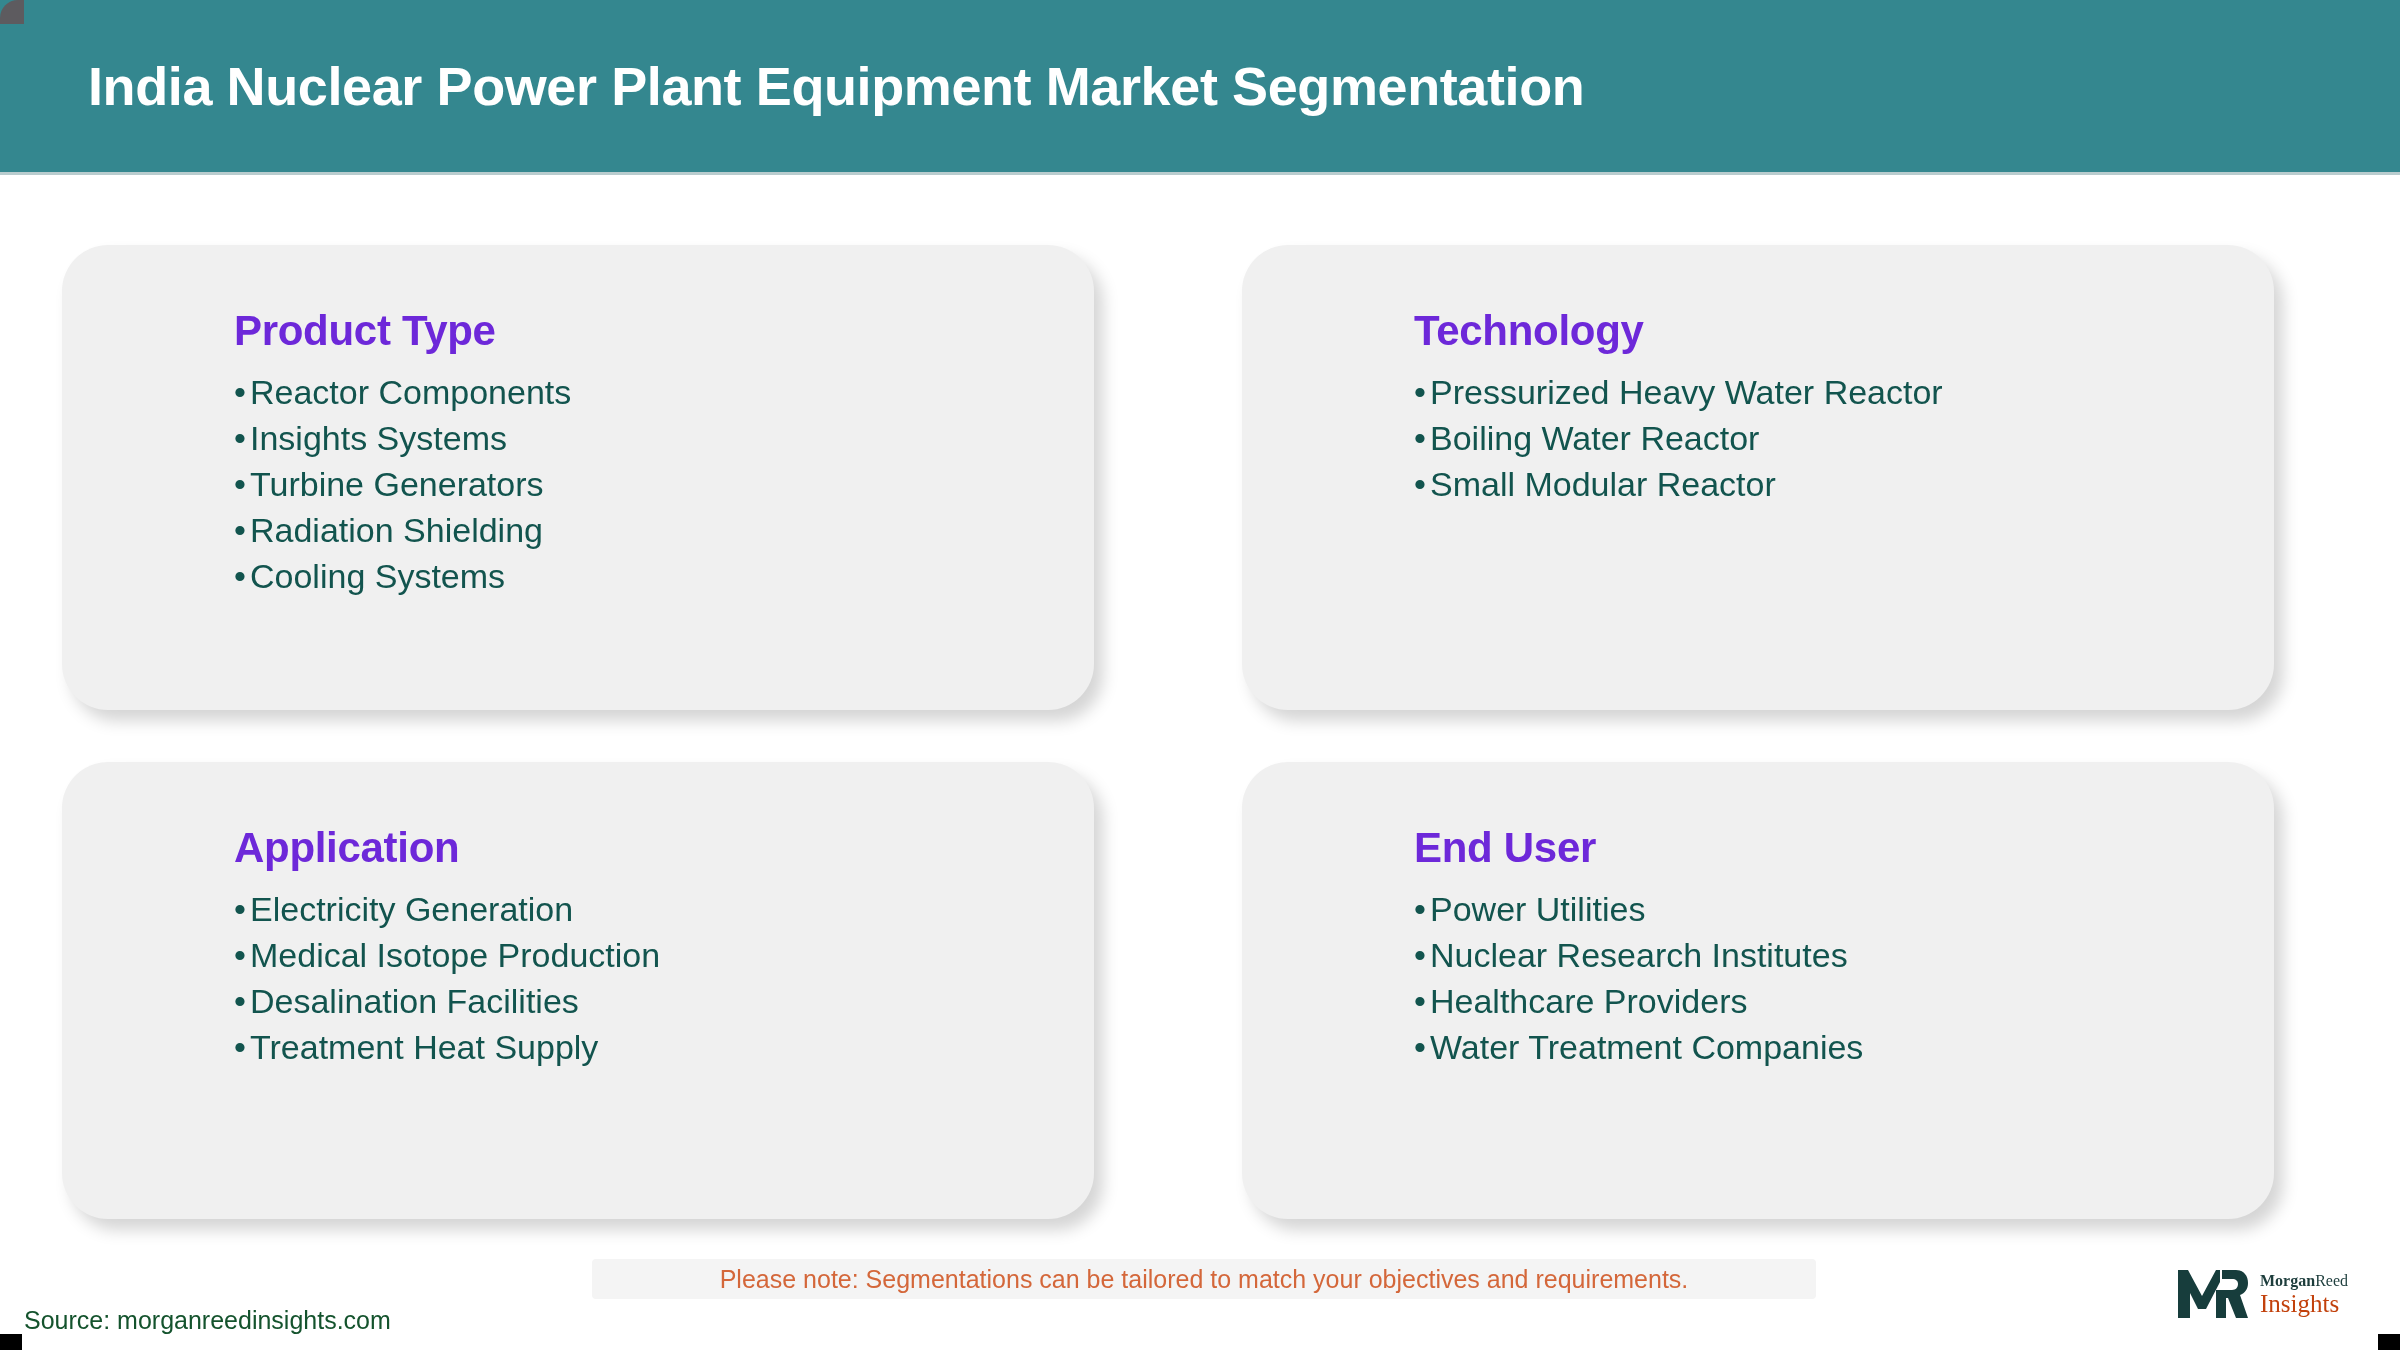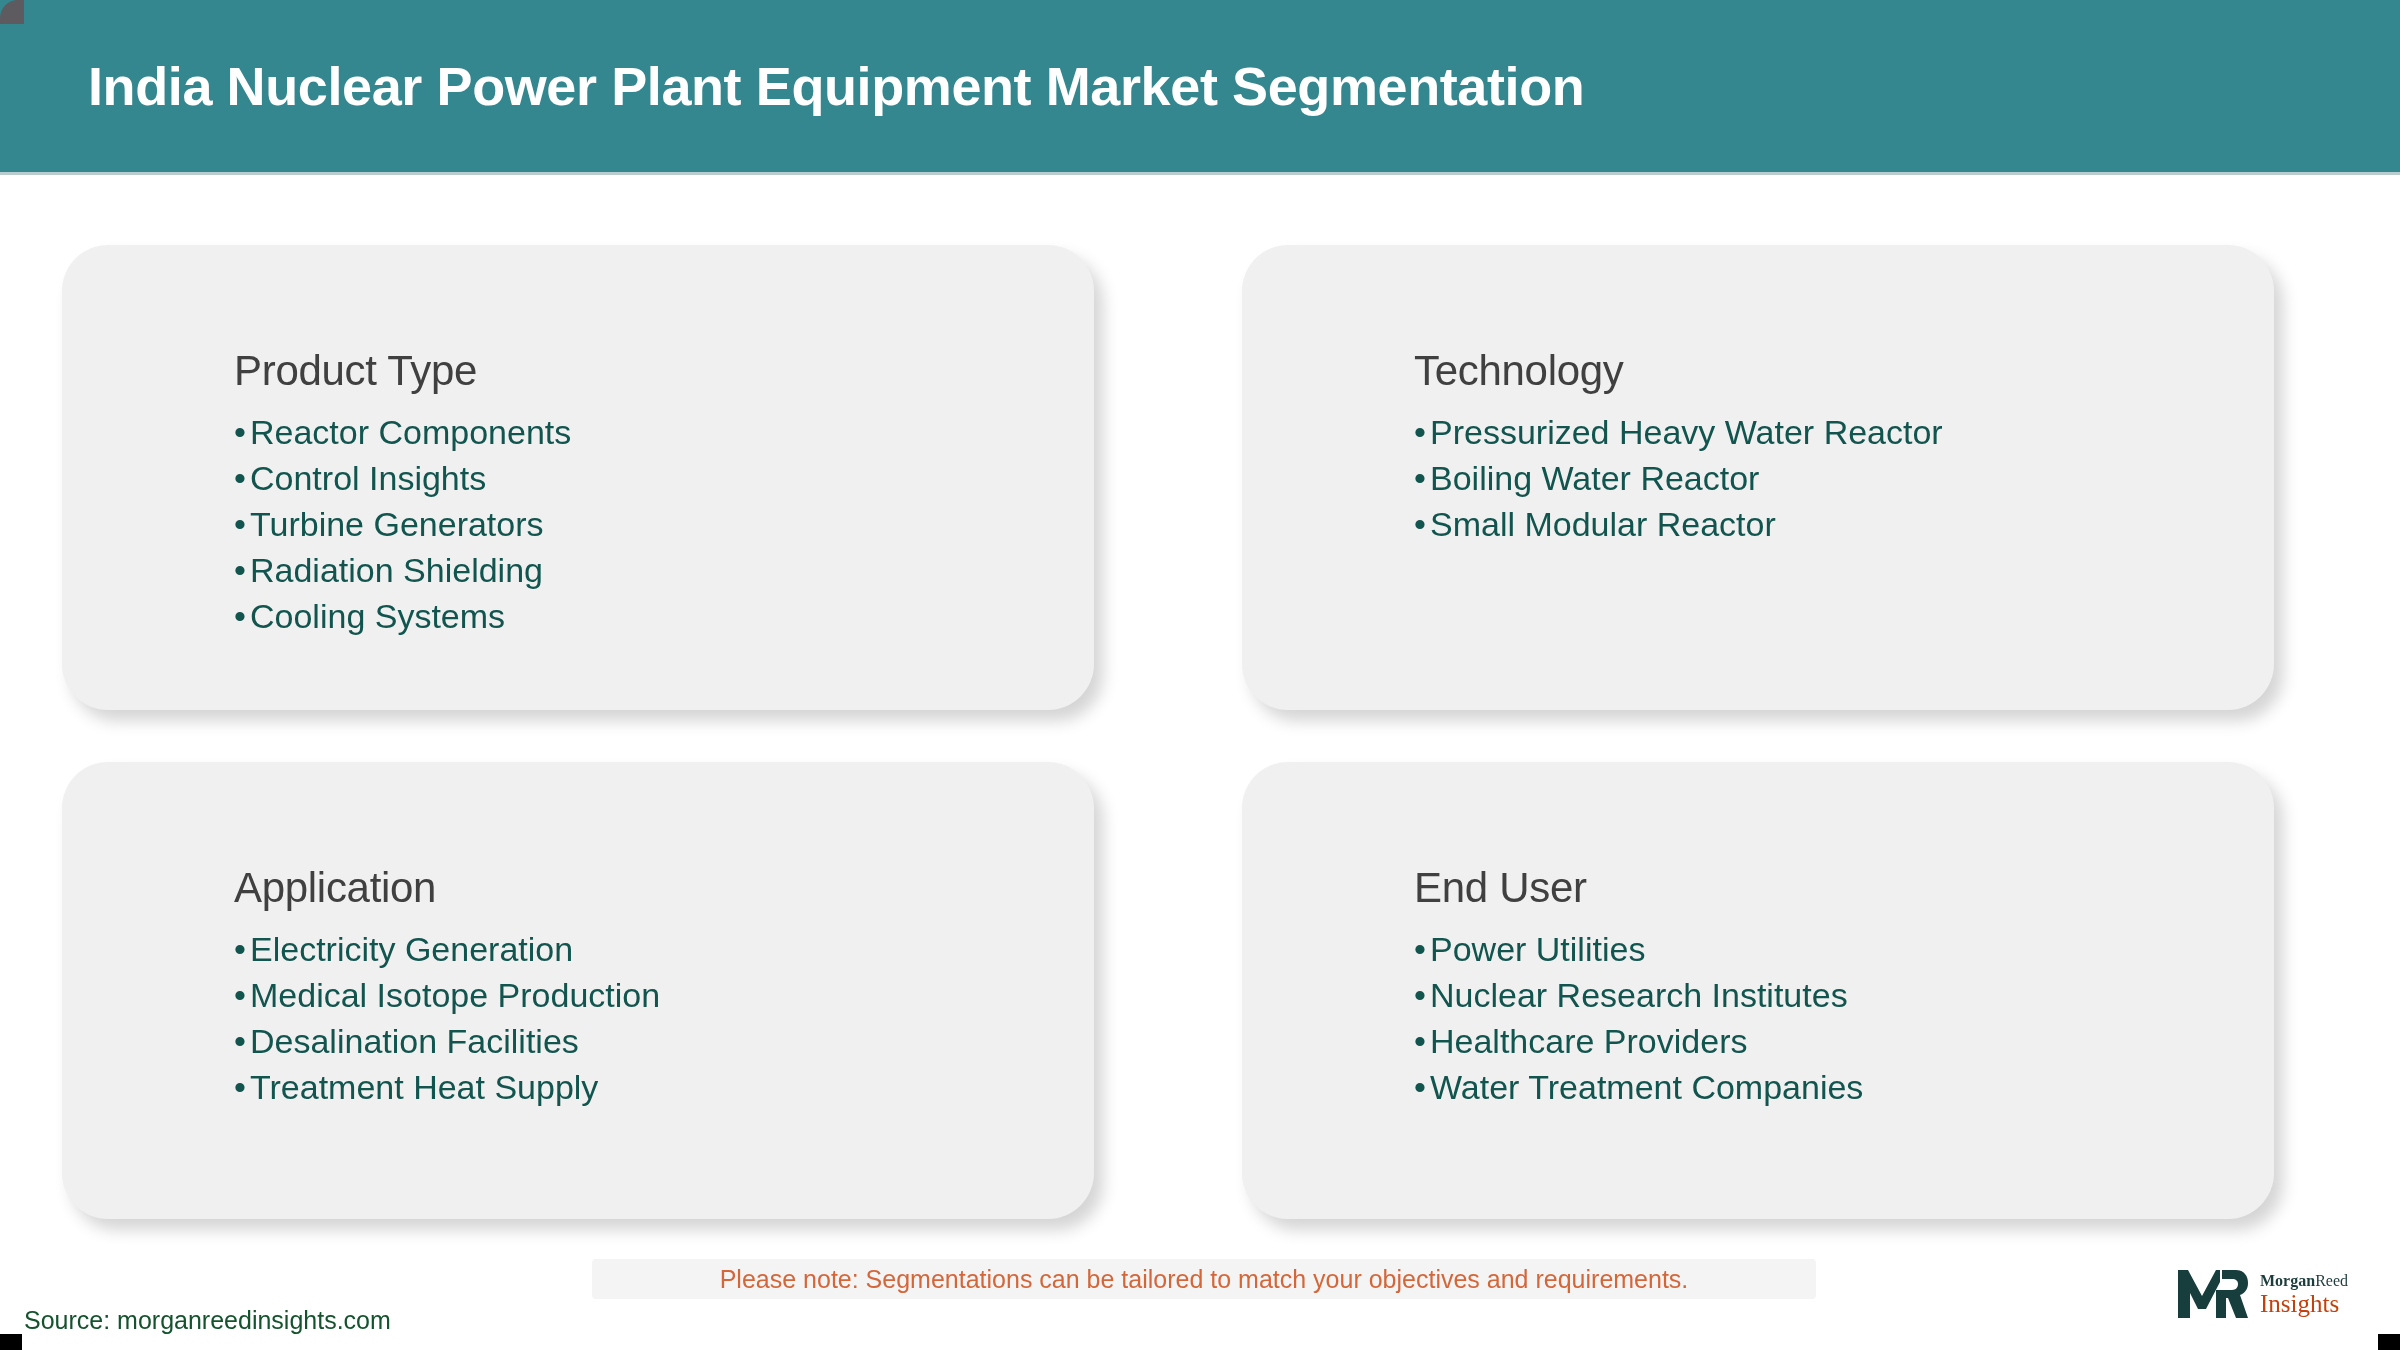--- a/index.html
+++ b/index.html
@@ -84,26 +84,25 @@
   .card {
     background:#f0f0f0;
     border-radius:46px;
     box-shadow:9px 11px 16px rgba(0,0,0,0.17);
     padding:62px 70px 40px 172px;
   }
   .card.top { height:465px; }
   .card.bottom { height:457px; }
 
   .card-title {
-    color:#404040;
+    color:#6d28d9;
     font-size:42px;
-    font-weight:normal;
+    font-weight:bold;
     letter-spacing:-0.3px;
     margin-bottom:14px;
-    margin-top:40px;
   }
 
   .card-list {
     list-style:none;
   }
   .card-list li {
     color:#12544e;
     font-size:34px;
     line-height:46px;
     white-space:nowrap;
@@ -171,21 +170,21 @@
     <div class="header-title">India Nuclear Power Plant Equipment Market Segmentation</div>
   </div>
   <div class="header-underline"></div>
 
   <div class="grid">
 
     <div class="card top">
       <div class="card-title">Product Type</div>
       <ul class="card-list">
         <li><span class="bullet">•</span><span>Reactor Components</span></li>
-        <li><span class="bullet">•</span><span>Control Insights</span></li>
+        <li><span class="bullet">•</span><span>Insights Systems</span></li>
         <li><span class="bullet">•</span><span>Turbine Generators</span></li>
         <li><span class="bullet">•</span><span>Radiation Shielding</span></li>
         <li><span class="bullet">•</span><span>Cooling Systems</span></li>
       </ul>
     </div>
 
     <div class="card top">
       <div class="card-title">Technology</div>
       <ul class="card-list">
         <li><span class="bullet">•</span><span>Pressurized Heavy Water Reactor</span></li>

